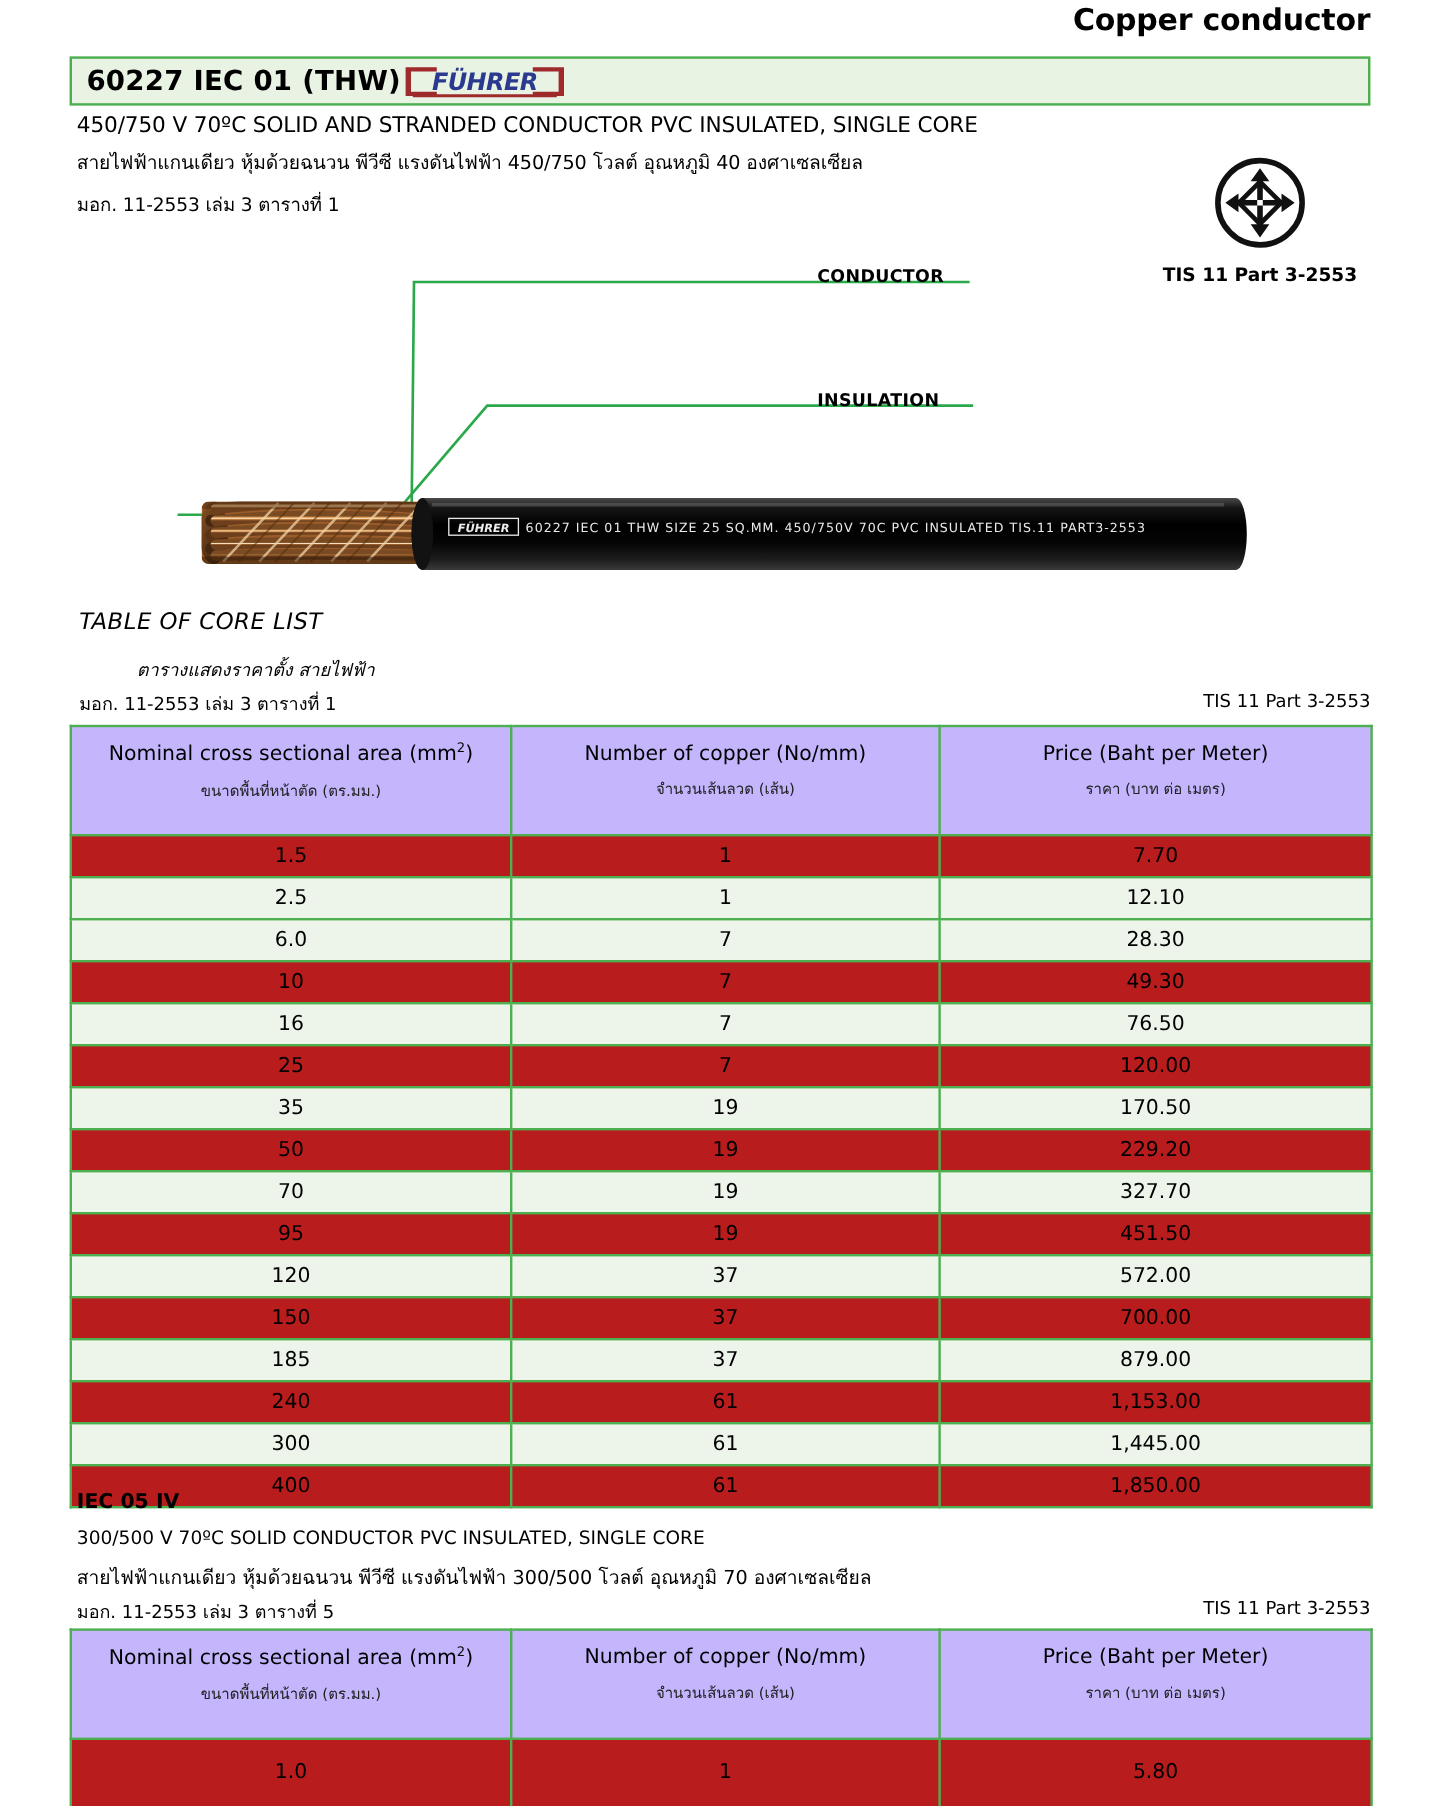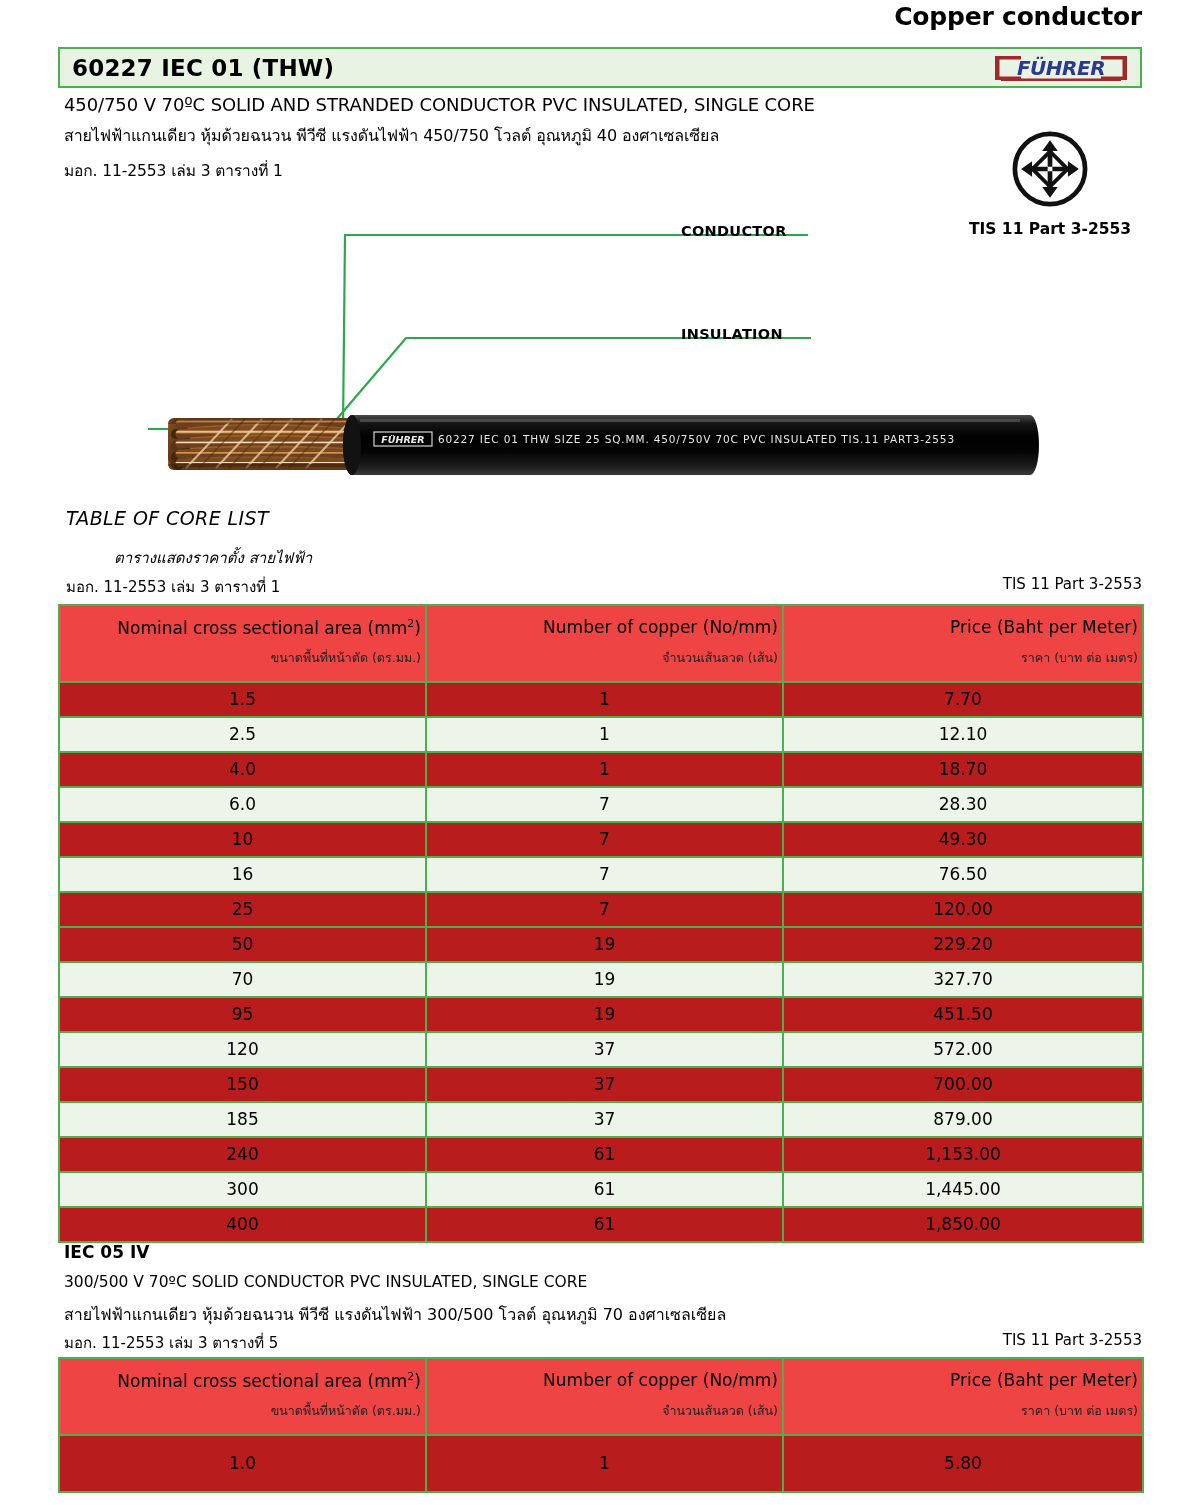--- a/index.html
+++ b/index.html
@@ -24,21 +24,20 @@
 
   
   .title-bar {
     position: absolute;
     left: 58px; top: 47px;
     width: 1084px; height: 41px;
     background: #e8f3e4;
     border: 2px solid #4caf50;
     display: flex;
     align-items: center;
-    justify-content: space-between;
     padding: 0 9px 0 12px;
   }
   .title-bar .title-text {
     font-size: 23px;
     font-weight: bold;
     letter-spacing: 0.2px;
   }
 
   
   .fuhrer-logo {
@@ -126,24 +125,23 @@
   .data-table col.c1 { width: 367px; }
   .data-table col.c2 { width: 357px; }
   .data-table col.c3 { width: 360px; }
 
   .data-table th, .data-table td {
     border: 2px solid #4caf50;
     text-align: center;
     vertical-align: middle;
   }
   .data-table thead th {
-    background: #ef4444;
-    padding: 11px 4px 13px 4px;
+    background: #c4b5fd;
+    padding: 11px 4px 26px 4px;
     font-weight: normal;
-    text-align: right;
   }
   .hdr-en {
     display: block;
     font-size: 17px;
     line-height: 1.25;
   }
   .hdr-en sup { font-size: 11px; vertical-align: super; }
   .hdr-th {
     display: block;
     margin-top: 9px;
@@ -342,44 +340,44 @@
         <tr>
           <td>1.5</td>
           <td>1</td>
           <td>7.70</td>
         </tr>
         <tr class="alt">
           <td>2.5</td>
           <td>1</td>
           <td>12.10</td>
         </tr>
-        <tr>
-          <td>4.0</td>
-          <td>1</td>
-          <td>18.70</td>
-        </tr>
         <tr class="alt">
           <td>6.0</td>
           <td>7</td>
           <td>28.30</td>
         </tr>
         <tr>
           <td>10</td>
           <td>7</td>
           <td>49.30</td>
         </tr>
         <tr class="alt">
           <td>16</td>
           <td>7</td>
           <td>76.50</td>
         </tr>
         <tr>
           <td>25</td>
           <td>7</td>
           <td>120.00</td>
+        </tr>
+        <tr class="alt">
+          <td>35</td>
+          <td>19</td>
+          <td>170.50</td>
         </tr>
         <tr>
           <td>50</td>
           <td>19</td>
           <td>229.20</td>
         </tr>
         <tr class="alt">
           <td>70</td>
           <td>19</td>
           <td>327.70</td>

